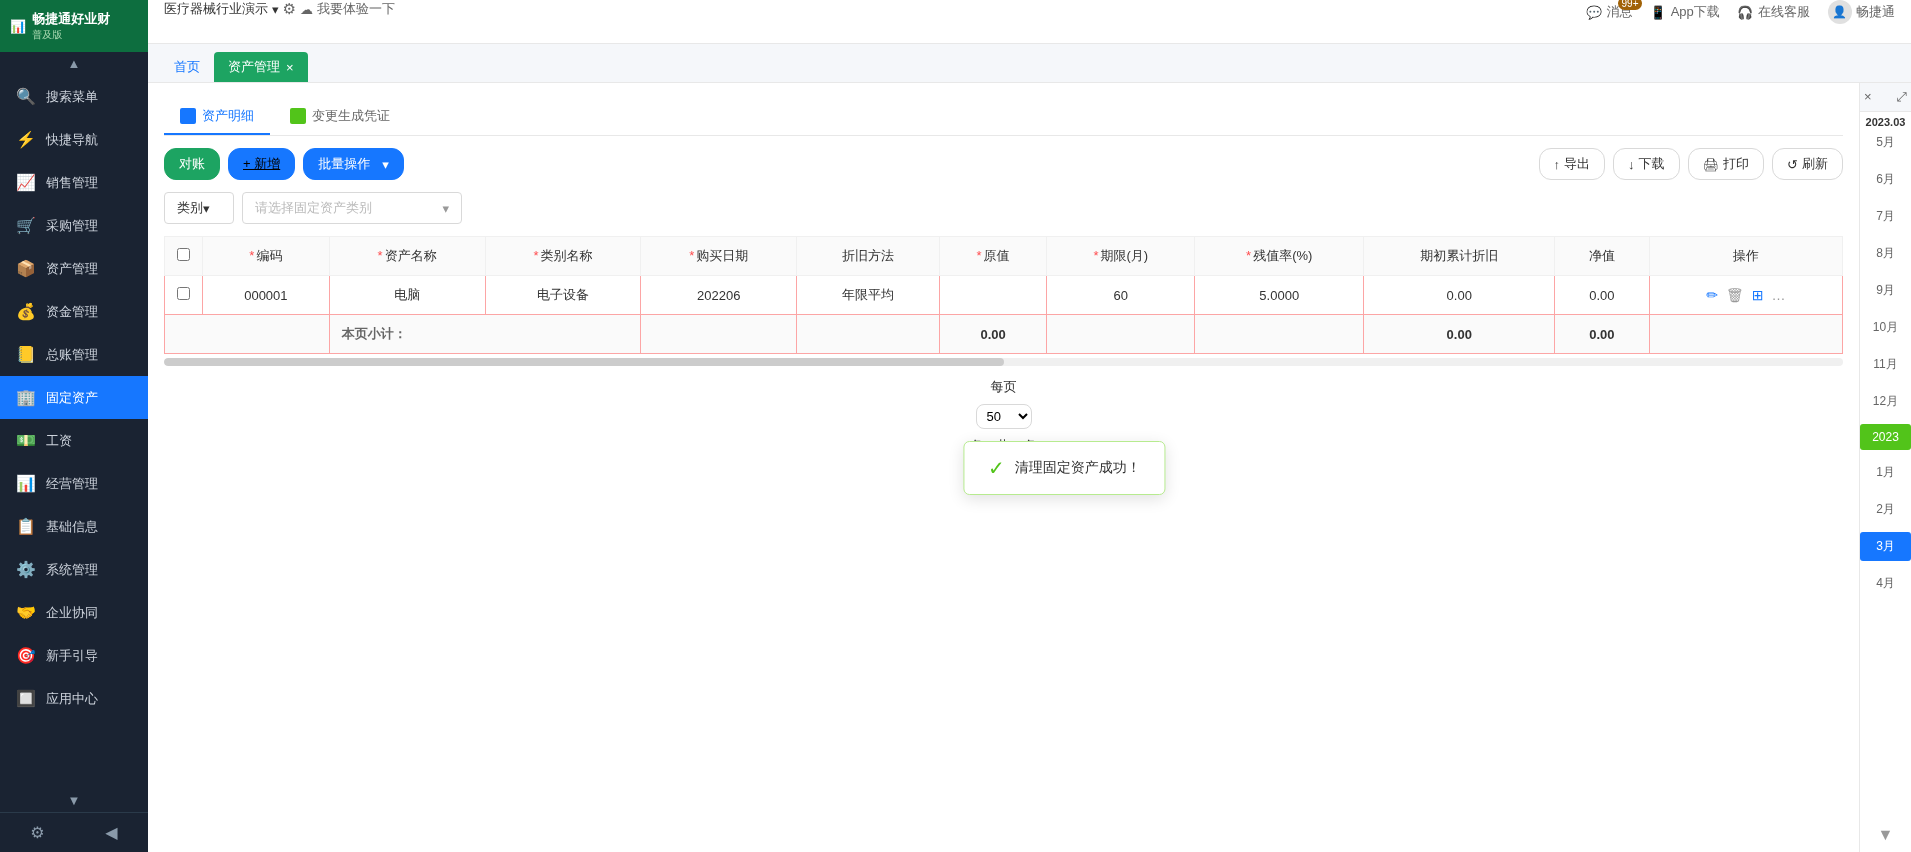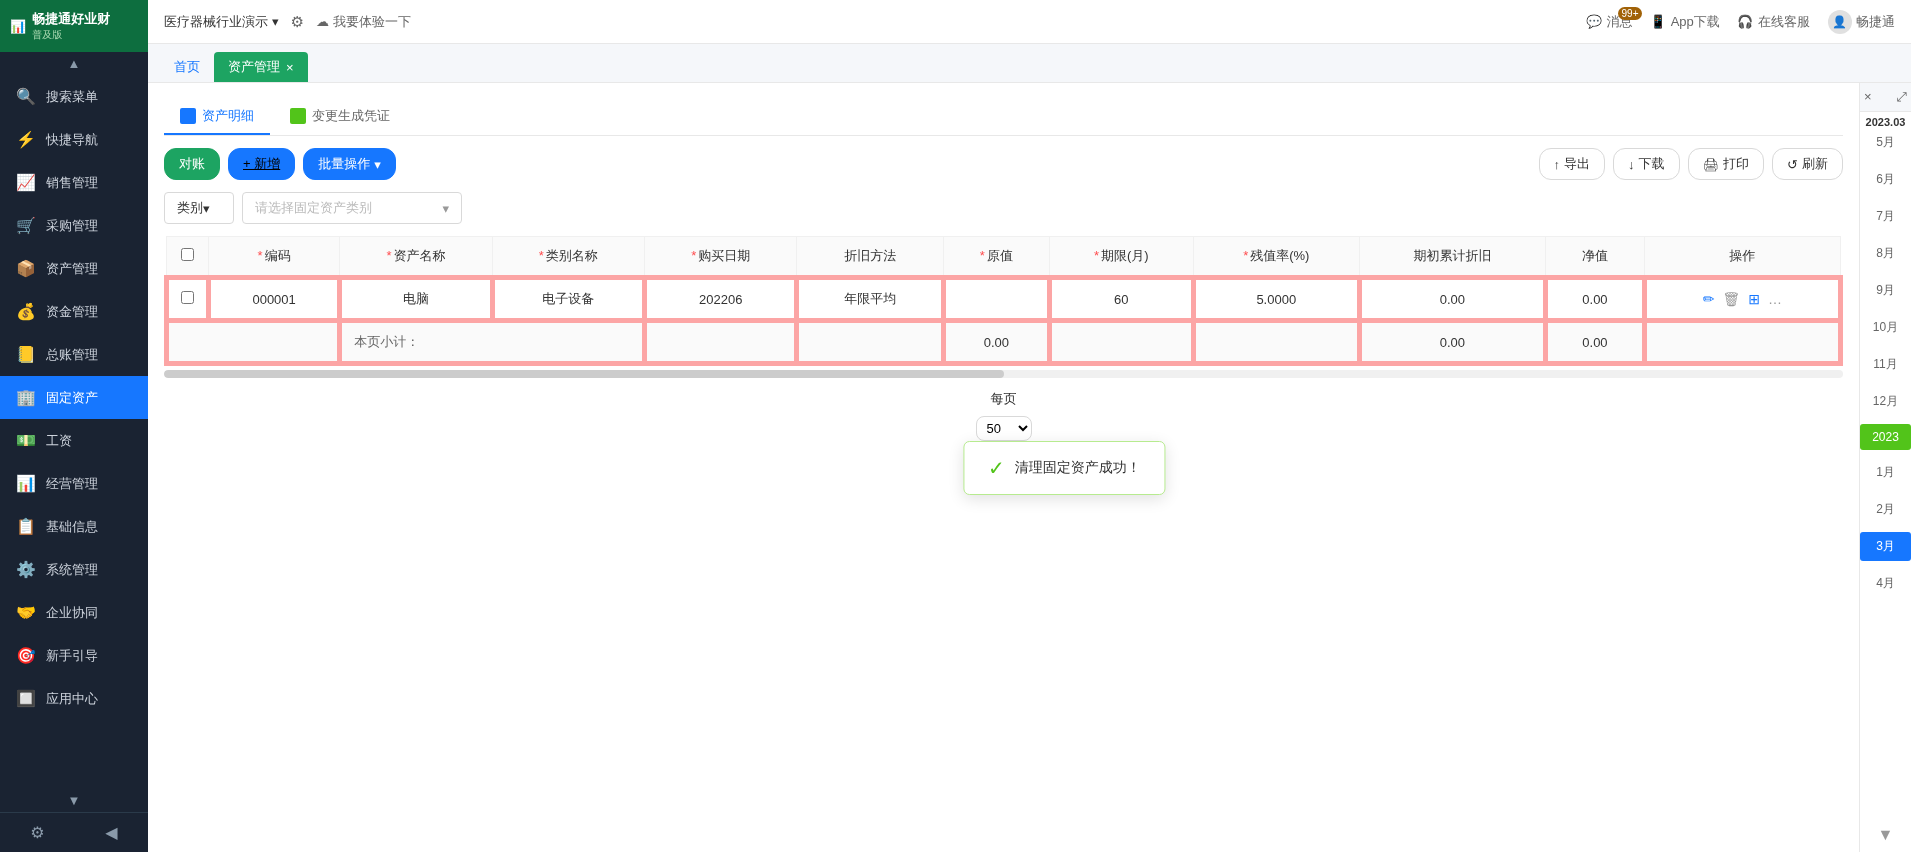--- a/index.html
+++ b/index.html
@@ -52,24 +52,24 @@
     .sidebar-scroll-btn { color: #8a9aaa; cursor: pointer; width: 148px; text-align: center; padding: 4px; }
 
     
     .main { flex: 1; display: flex; flex-direction: column; height: 100%; overflow: hidden; }
 
     
     .topbar {
       background: #fff;
       border-bottom: 1px solid #e8e8e8;
       display: flex;
-      align-items: center;
+      align-items: flex-start;
       padding: 0 16px;
       height: 44px;
-      gap: 12px;
+      gap: 4px;
     }
     .topbar-company { font-size: 13px; color: #333; display: flex; align-items: center; gap: 4px; }
     .topbar-settings { color: #666; cursor: pointer; font-size: 15px; }
     .topbar-experience { display: flex; align-items: center; gap: 4px; color: #666; font-size: 13px; cursor: pointer; }
     .topbar-right { margin-left: auto; display: flex; align-items: center; gap: 18px; }
     .topbar-msg { position: relative; color: #666; cursor: pointer; display: flex; align-items: center; gap: 4px; font-size: 13px; }
     .badge { position: absolute; top: -6px; right: -10px; background: #a16207; color: #fff; font-size: 10px; padding: 1px 4px; border-radius: 8px; }
     .topbar-app, .topbar-service, .topbar-user { color: #666; cursor: pointer; display: flex; align-items: center; gap: 4px; font-size: 13px; }
 
     
@@ -116,21 +116,21 @@
     
     .toolbar { display: flex; align-items: center; gap: 8px; margin-bottom: 12px; }
     .toolbar-right { margin-left: auto; display: flex; gap: 8px; align-items: center; }
     .btn {
       display: flex; align-items: center; gap: 4px;
       padding: 6px 14px; border-radius: 12px; cursor: pointer;
       font-size: 13px; border: 1px solid #d9d9d9; background: #fff; color: #333;
     }
     .btn-primary { background: #1677ff; color: #000000; border-color: #1677ff; text-decoration: underline; }
     .btn-teal { background: #1da462; color: #fff; border-color: #1da462; }
-    .btn-batch { background: #1677ff; color: #fff; border-color: #1677ff; display: flex; align-items: center; gap: 4px; }
+    .btn-batch { background: #1677ff; color: #fff; border-color: #1677ff; display: flex; align-items: center; gap: 12px; }
 
     
     .filter-row { display: flex; align-items: center; gap: 8px; margin-bottom: 12px; }
     .filter-select {
       display: flex; align-items: center; 
       padding: 6px 12px; border: 1px solid #d9d9d9; border-radius: 4px;
       background: #fff; cursor: pointer; font-size: 13px; color: #333; min-width: 70px;
     }
     .filter-input {
       display: flex; align-items: center; gap: 6px;
@@ -145,32 +145,32 @@
       background: #fafafa;
       border: 1px solid #f0f0f0;
       padding: 10px 12px;
       text-align: center;
       color: #333;
       font-weight: 500;
       white-space: nowrap;
     }
     th .required { color: #ff4d4f; margin-right: 2px; }
     td {
-      border: 5px solid #fca5a5;
+      border: 1px solid #fca5a5;
       padding: 10px 12px;
       text-align: center;
       color: #333;
       background: #fff;
       white-space: nowrap;
     }
     .checkbox-cell { width: 36px; }
     .action-btns { display: flex; gap: 8px; justify-content: center; }
     .action-btn { color: #1677ff; cursor: pointer; font-size: 14px; }
     .action-btn.del { color: #999; }
-    .subtotal-row td { background: #fafafa; font-weight: 400; }
+    .subtotal-row td { background: #fafafa; font-weight: 700; }
 
     
     .toast-overlay {
       position: absolute;
       left: 0; top: 0; right: 0; bottom: 0;
       pointer-events: none;
       z-index: 100;
     }
     .toast {
       position: absolute;

